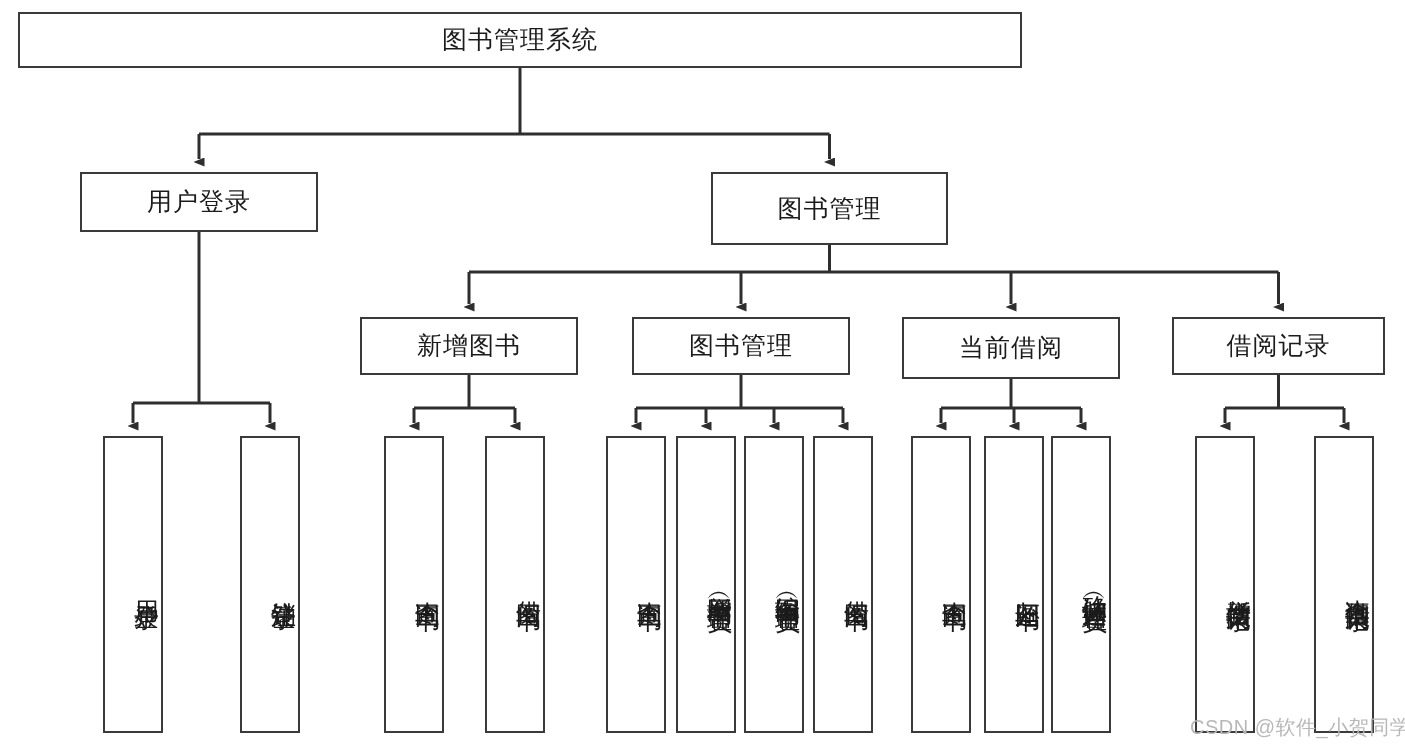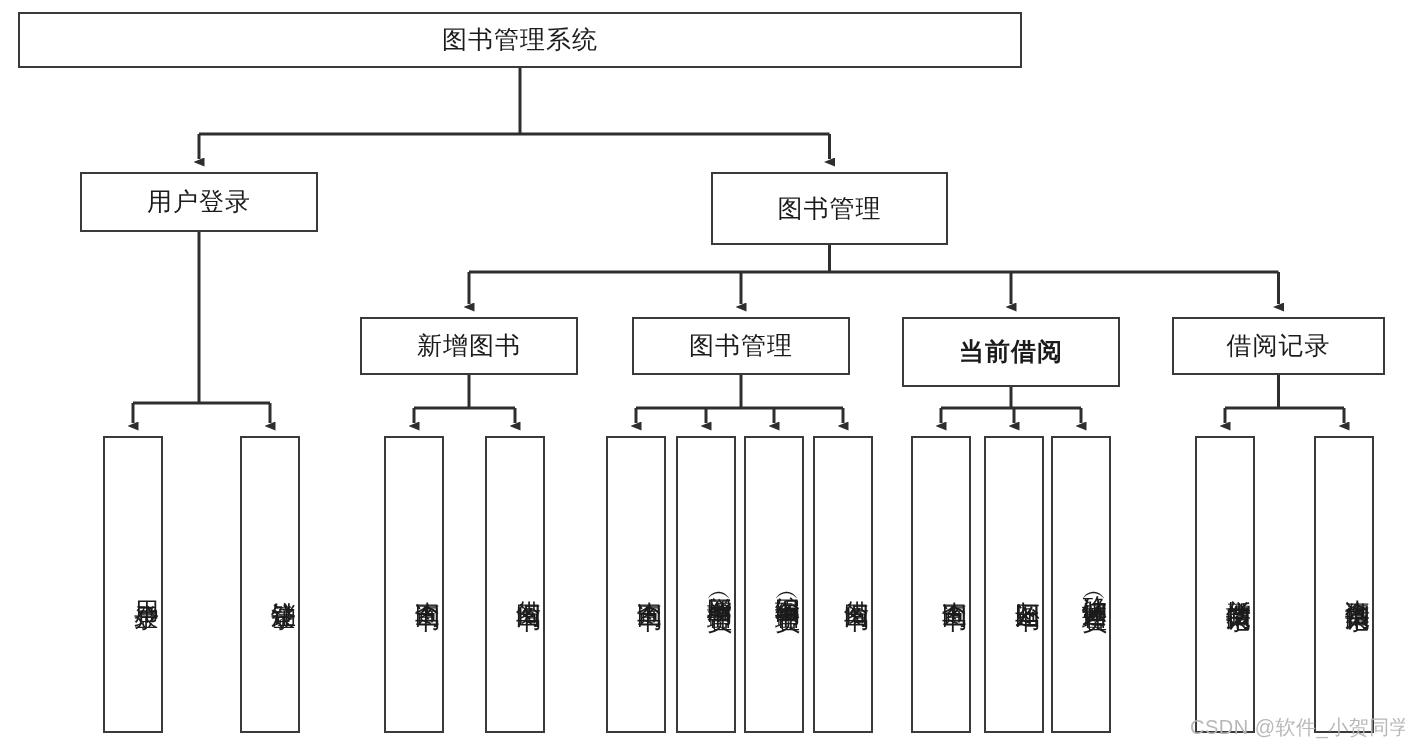--- a/index.html
+++ b/index.html
@@ -128,21 +128,21 @@
       </div>
       <div class="node horiz" style="left: 711px; top: 172px; width: 237px; height: 73px;">
         <span class="nlabel">图书管理</span>
       </div>
       <div class="node horiz" style="left: 360px; top: 317px; width: 218px; height: 58px;">
         <span class="nlabel">新增图书</span>
       </div>
       <div class="node horiz" style="left: 632px; top: 317px; width: 218px; height: 58px;">
         <span class="nlabel">图书管理</span>
       </div>
-      <div class="node horiz" style="left: 902px; top: 317px; width: 218px; height: 70px; font-weight: bold;">
+      <div class="node horiz" style="left: 902px; top: 317px; width: 218px; height: 62px;">
         <span class="nlabel">当前借阅</span>
       </div>
       <div class="node horiz" style="left: 1172px; top: 317px; width: 213px; height: 58px;">
         <span class="nlabel">借阅记录</span>
       </div>
       <div class="node vert" style="left: 103px; top: 436px; width: 60px; height: 297px;">
         <span class="nlabel">用户登录</span>
       </div>
       <div class="node vert" style="left: 240px; top: 436px; width: 60px; height: 297px;">
         <span class="nlabel">注销登录</span>

